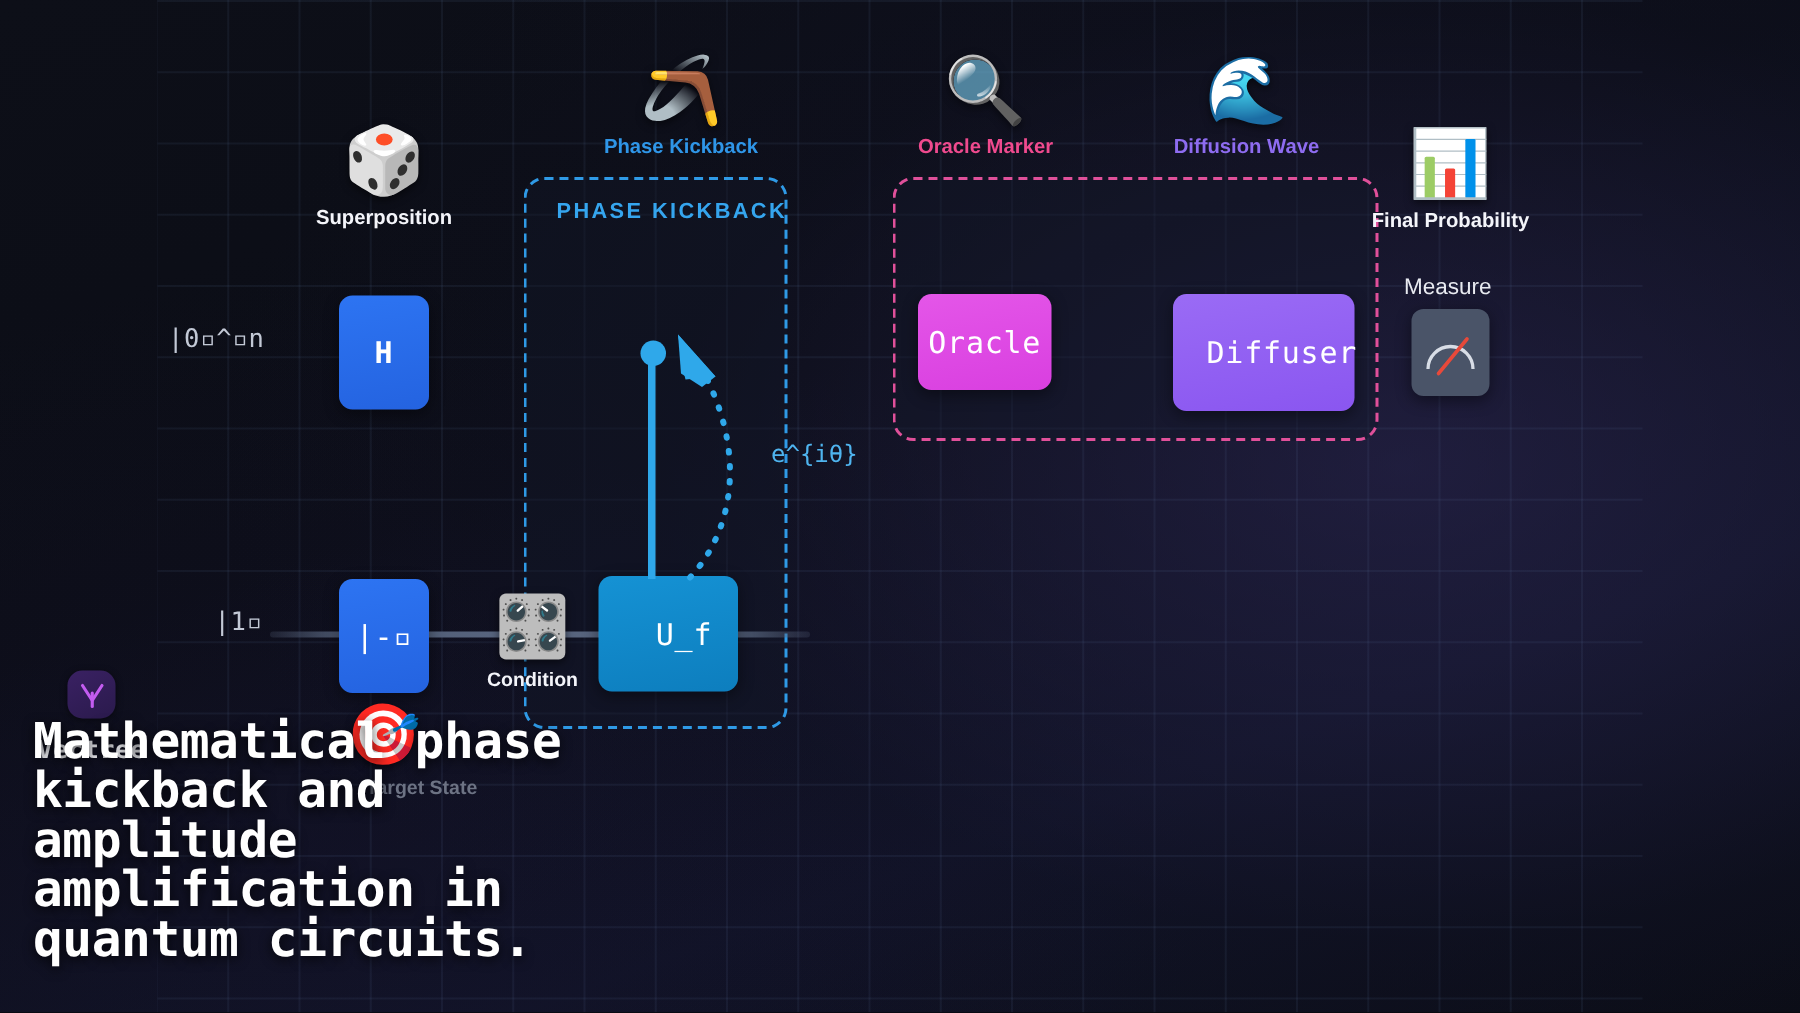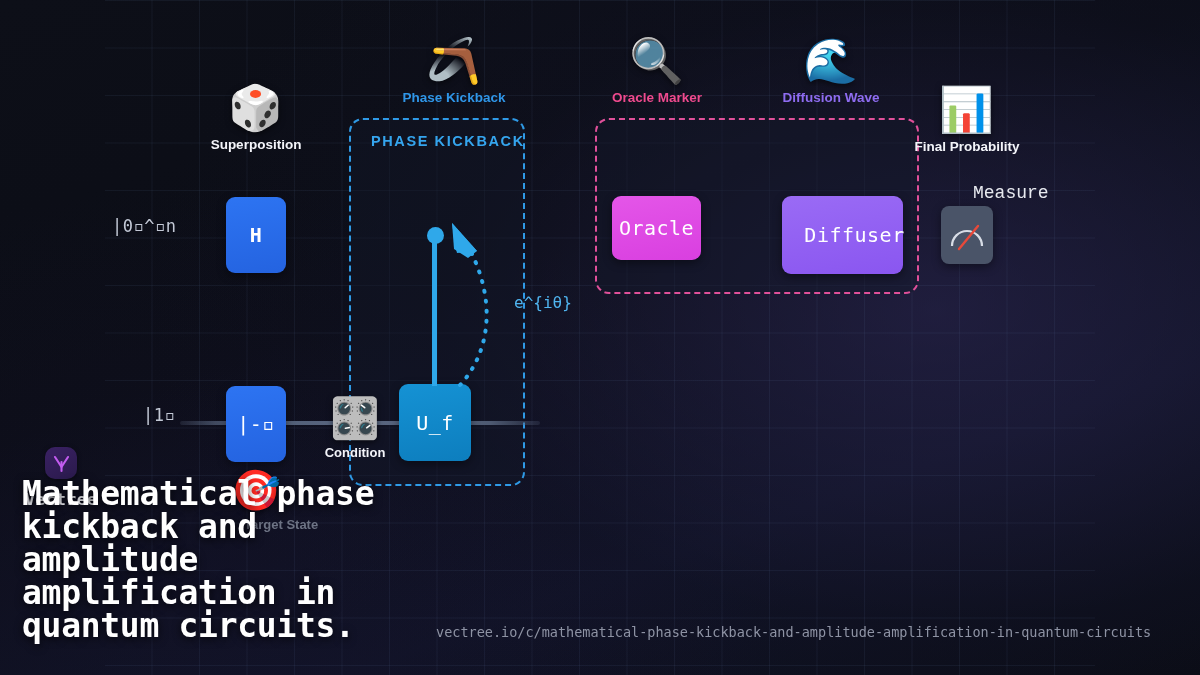--- a/index.html
+++ b/index.html
@@ -210,39 +210,39 @@
 
   <div class="wire" style="left:180px; top:421px; width:360px;"></div>
 
   <div class="ket" style="left:112px; top:216px;">|0▫^▫n</div>
   <div class="ket" style="left:143px; top:405px;">|1▫</div>
 
   <div class="gate gate-h" style="left:226px; top:197px; width:60px; height:76px;">H</div>
 
   <div class="gate gate-minus" style="left:226px; top:386px; width:60px; height:76px;">|-▫</div>
 
-  <div class="gate gate-uf" style="left:399px; top:384px; width:72px; height:77px;">U_f</div>
+  <div class="gate gate-uf" style="left:399px; top:384px; width:72px; height:77px;padding-left:21px;">U_f</div>
 
   <div class="gate gate-oracle" style="left:612px; top:196px; width:89px; height:64px;">Oracle</div>
 
   <div class="gate gate-diffuser" style="left:782px; top:196px; width:97px; height:78px;">Diffuser</div>
 
   <div class="ctrl-line" style="left:432px; top:236px; height:150px;"></div>
   <div class="ctrl-dot" style="left:427px; top:227px;"></div>
 
   <svg class="abs" style="left:430px; top:215px; width:95px; height:185px;" viewBox="0 0 95 185">
     <path d="M 30 170 C 58 140, 68 90, 40 35" fill="none" stroke="#2fa8ea" stroke-width="4" stroke-linecap="round" stroke-dasharray="1 9"></path>
     <polygon points="22,8 47,36 27,38 26,34" fill="#2fa8ea"></polygon>
     <polygon points="22,8 24,34 38,43 47,36" fill="#2fa8ea"></polygon>
   </svg>
 
   <div class="phase-label" style="left:514px; top:293px;">e^{iθ}</div>
 
   <div class="abs" style="left:936px; top:183px; text-align:center;">
-    <div style="font-family:Liberation Mono, monospace; font-size:18px; color:#e8eaf0;margin-left:37px;">Measure</div>
+    <div style="font-family:Liberation Sans, sans-serif; font-size:15px; color:#e8eaf0;">Measure</div>
   </div>
   <div class="gate gate-measure" style="left:941px; top:206px; width:52px; height:58px;">
     <svg width="40" height="34" viewBox="0 0 40 34">
       <path d="M 5 28 A 15 15 0 0 1 35 28" fill="none" stroke="#d8dde6" stroke-width="2.2"></path>
       <line x1="12" y1="31" x2="31" y2="8" stroke="#e8493a" stroke-width="2.4" stroke-linecap="round"></line>
     </svg>
   </div>
 
   <div class="icon-node" style="left:206px; top:86px; width:100px;">
     <span class="icon-glyph">🎲</span>
@@ -288,15 +288,14 @@
     </div>
     <span class="brand-name">Vectree</span>
   </div>
 
   <div class="headline" style="left:22px; top:477px; width:640px;">Mathematical phase
 kickback and
 amplitude
 amplification in
 quantum circuits.</div>
 
-  <div class="footer-url" style="left:436px; top:624px;">vectree.io/c/mathematical-phase-kickback-and-amplitude-amplification-in-quantum-circuits</div>
 
 </div>
 
 </body></html>

